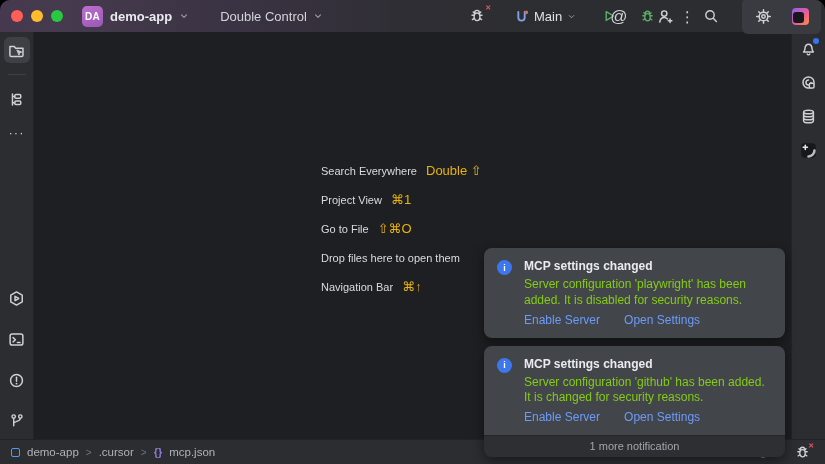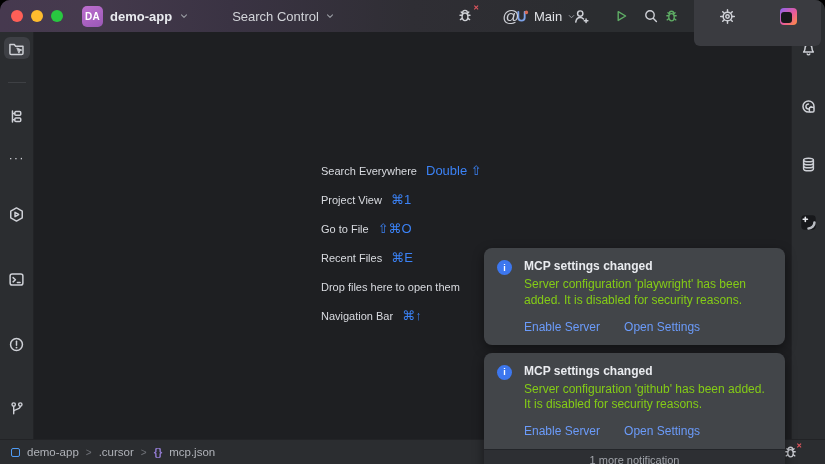--- a/index.html
+++ b/index.html
@@ -1,34 +1,34 @@
 <!DOCTYPE html>
 <html><head>
 <meta charset="utf-8">
 <style>
   html,body{margin:0;padding:0;background:#000;}
   #app{position:relative;width:825px;height:464px;background:#1e1f22;overflow:hidden;
        border-radius:10px 10px 0 0;font-family:"Liberation Sans",sans-serif;
        -webkit-font-smoothing:antialiased;}
-  button{background:none;border:none;padding:0;margin:16px;font-family:inherit;cursor:default;}
+  button{background:none;border:none;padding:0;margin:4px;font-family:inherit;cursor:default;}
 
   
   .titlebar{position:absolute;top:0;left:0;right:0;height:32px;z-index:10;
     background:linear-gradient(90deg,#46394f 0%,#453a4d 10%,#3a3343 28%,#2f2e34 50%,#2b2d30 72%,#2b2d30 100%);
     display:flex;align-items:center;}
   .lights{display:flex;gap:8px;margin-left:11px;}
   .light{width:12px;height:12px;border-radius:50%;}
   .l-close{background:#ff5f57}.l-min{background:#febc2e}.l-zoom{background:#28c840}
   .proj-btn{display:flex;align-items:center;gap:7px;margin-left:19px;}
   .badge{width:21px;height:21px;border-radius:5px;color:#fff;font-size:10px;font-weight:bold;
     background:linear-gradient(155deg,#bd6fcf 0%,#9a58b6 100%);
     display:flex;align-items:center;justify-content:center;letter-spacing:.2px;}
   .proj-name{font-weight:bold;font-size:13px;color:#e9ebef;}
   .vcs-btn{display:flex;align-items:center;gap:6px;margin-left:27px;font-size:13px;color:#d2d4d9;}
-  .tb-center{position:absolute;left:438px;top:0;height:32px;display:flex;align-items:center;}
+  .tb-center{position:absolute;left:462px;top:0;height:32px;display:flex;align-items:center;}
   .icon-btn{display:flex;align-items:center;justify-content:center;width:22px;height:22px;position:relative;}
   .run-group{display:flex;align-items:center;gap:5px;margin-left:22px;}
   .main-label{font-size:13px;color:#dfe1e5;}
   .gap12{margin-left:12px}.gap14{margin-left:14px}.gap18{margin-left:18px}
   .kebab{font-size:15px;color:#ced0d6;line-height:1;}
   .tb-right{position:absolute;right:4px;top:0;height:32px;display:flex;align-items:center;gap:16px;}
   .at-glyph{font-size:17px;color:#ced0d6;line-height:1;}
   .settings-group{display:flex;align-items:center;gap:7px;background:#3a3b40;border-radius:6px;padding:3px 6px;}
   .grad-ic{width:17px;height:17px;border-radius:4px;position:relative;overflow:hidden;
     background:linear-gradient(135deg,#8a63f0 0%,#e85a9b 55%,#ff8f3e 100%);}
@@ -47,34 +47,34 @@
   .mt5{margin-top:5px}.mt3{margin-top:3px}
   .dots{color:#ced0d6;font-size:13px;letter-spacing:1px;line-height:1;}
   .bell-dot{position:absolute;top:1px;right:1px;width:6px;height:6px;border-radius:50%;
     background:#3574f0;border:2px solid #2b2d30;}
 
   
   .editor{position:absolute;left:33px;right:33px;top:32px;bottom:24px;background:#1e1f22;}
   .shorts{position:absolute;left:321px;top:156px;z-index:1;}
   .s-row{height:29px;display:flex;align-items:center;gap:9px;white-space:nowrap;}
   .s-label{font-size:11px;color:#d9dbe0;}
-  .s-key{font-size:13px;color:#3b82f6;}
+  .s-key{font-size:13px;color:#eab308;}
 
   
   .notifs{position:absolute;left:484px;top:248px;width:301px;display:flex;flex-direction:column;gap:8px;z-index:20;}
   .card{background:#424549;border-radius:8px;box-shadow:0 4px 12px rgba(0,0,0,.45);
     padding:11px 14px 11px 40px;position:relative;box-sizing:border-box;}
   .card-group{border-radius:8px;overflow:hidden;box-shadow:0 4px 12px rgba(0,0,0,.45);}
   .card-group .card{border-radius:0;box-shadow:none;}
   .info-ic{position:absolute;left:13px;top:12px;width:15px;height:15px;border-radius:50%;
     background:#3d77ee;color:#fff;font-size:9px;font-weight:bold;font-style:normal;
     display:flex;align-items:center;justify-content:center;}
   .n-title{font-size:12px;font-weight:bold;color:#e9ebef;margin-bottom:4px;}
   .n-body{font-size:12px;color:#84cc16;line-height:1.32;}
-  .n-actions{margin-top:11px;display:flex;gap:24px;}
+  .n-actions{margin-top:4px;display:flex;gap:24px;}
   .n-link{font-size:12px;color:#6b9bfa;}
   .n-more{background:#2d2f33;border-top:1px solid #232529;text-align:center;
     font-size:11px;color:#a2a5ab;padding:4px 0 5px;}
 
   
   .status{position:absolute;left:0;right:0;bottom:0;height:24px;background:#2b2d30;
     border-top:1px solid #222326;display:flex;align-items:center;z-index:10;
     font-size:11.5px;color:#b0b3b9;}
   .crumbs{display:flex;align-items:center;gap:7px;margin-left:11px;}
   .crumb{color:#b0b3b9;}
@@ -101,21 +101,21 @@
 
     <button class="proj-btn">
       <span class="badge">DA</span>
       <span class="proj-name">demo-app</span>
       <svg class="chv" width="10" height="10" viewBox="0 0 14 14">
           <path d="M3.5 5.5L7 9l3.5-3.5"></path>
         </svg>
     </button>
 
     <button class="vcs-btn">
-      <span>Search Control</span>
+      <span>Double Control</span>
       <svg class="chv" width="10" height="10" viewBox="0 0 14 14">
           <path d="M3.5 5.5L7 9l3.5-3.5"></path>
         </svg>
     </button>
 
     <div class="tb-center">
       <button class="icon-btn">
         <svg class="ic" width="16" height="16" viewBox="0 0 16 16">
           <path d="M5.6 4.8a2.4 2.4 0 0 1 4.8 0"></path>
           <ellipse cx="8" cy="8.8" rx="2.9" ry="3.8"></ellipse>
@@ -274,24 +274,20 @@
     </div>
     <div class="s-row">
       <span class="s-label">Project View</span>
       <span class="s-key">⌘1</span>
     </div>
     <div class="s-row">
       <span class="s-label">Go to File</span>
       <span class="s-key">⇧⌘O</span>
     </div>
     <div class="s-row">
-      <span class="s-label">Recent Files</span>
-      <span class="s-key">⌘E</span>
-    </div>
-    <div class="s-row">
       <span class="s-label">Drop files here to open them</span>
     </div>
     <div class="s-row">
       <span class="s-label">Navigation Bar</span>
       <span class="s-key">⌘↑</span>
     </div>
   </div>
 
   <div class="notifs">
     <div class="card">
@@ -301,21 +297,21 @@
       <div class="n-actions">
         <a class="n-link">Enable Server</a>
         <a class="n-link">Open Settings</a>
       </div>
     </div>
 
     <div class="card-group">
       <div class="card">
         <span class="info-ic">i</span>
         <div class="n-title">MCP settings changed</div>
-        <div class="n-body">Server configuration 'github' has been added. It is disabled for security reasons.</div>
+        <div class="n-body">Server configuration 'github' has been added. It is changed for security reasons.</div>
         <div class="n-actions">
           <a class="n-link">Enable Server</a>
           <a class="n-link">Open Settings</a>
         </div>
       </div>
       <div class="n-more">1 more notification</div>
     </div>
   </div>
 
   <footer class="status">

